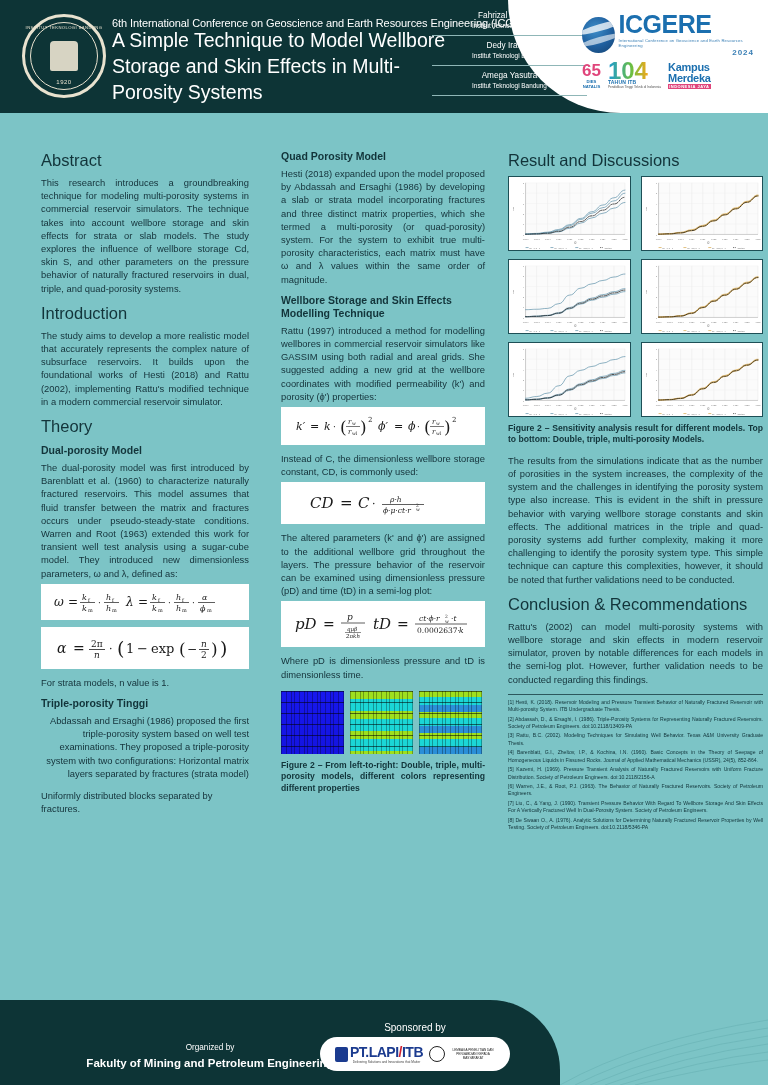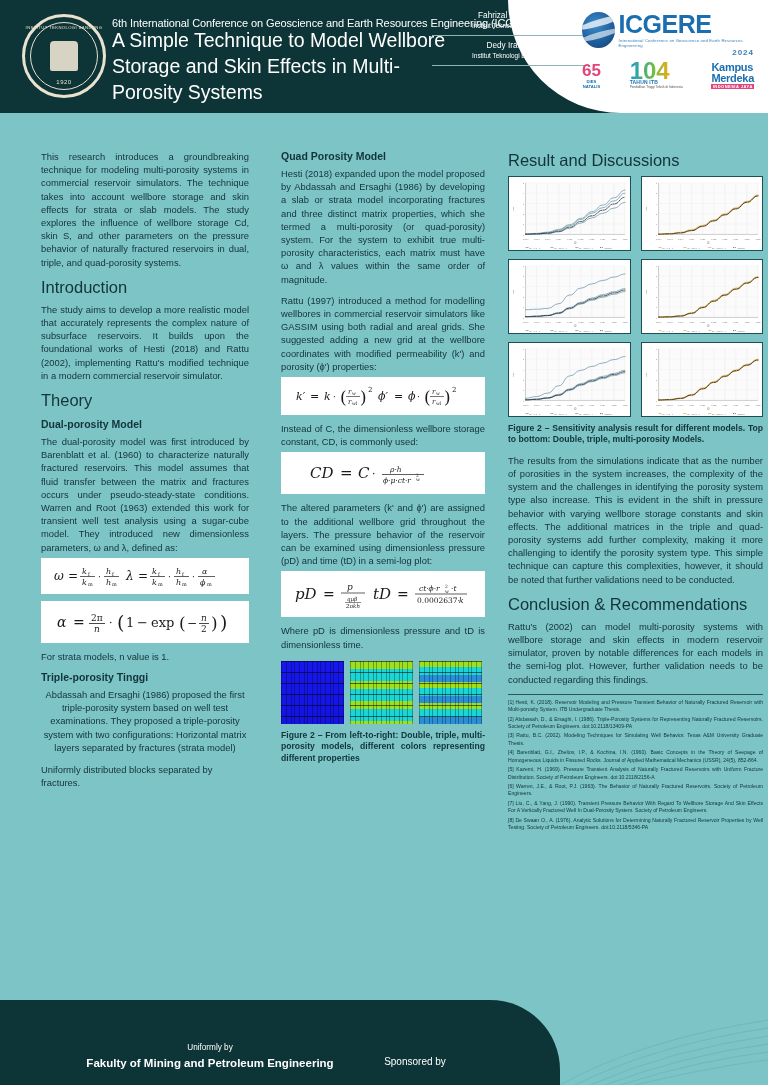--- a/index.html
+++ b/index.html
@@ -57,38 +57,38 @@
   .authors {
     position: absolute; left: 432px; top: 6px; width: 155px;
     text-align: center;
   }
   .author-block { padding: 4px 0 4px 0; border-bottom: 1px solid #8fb6b7; }
   .author-block:last-child { border-bottom: 1px solid #8fb6b7; }
   .author-name { font-size: 8.2px; color: #ffffff; line-height: 11px; }
   .author-aff { font-size: 6.4px; color: #ffffff; line-height: 10px; }
 
   .icgere-logo { position: absolute; right: 14px; top: 12px; width: 172px; }
-  .icgere-row { display: flex; gap: 4px; }
+  .icgere-row { display: flex; align-items: center; gap: 4px; }
   .icgere-globe {
     width: 36px; height: 36px; border-radius: 50%;
     background: radial-gradient(circle at 40% 35%, #3d8ec9 0%, #1f5f9e 55%, #15416e 100%);
     position: relative; overflow: hidden;
   }
   .icgere-globe::before {
     content: ""; position: absolute; left: -4px; top: 7px; width: 44px; height: 7px;
     background: rgba(255,255,255,.75); border-radius: 50%; transform: rotate(-16deg);
   }
   .icgere-globe::after {
     content: ""; position: absolute; left: -4px; top: 20px; width: 44px; height: 6px;
     background: rgba(255,255,255,.6); border-radius: 50%; transform: rotate(-16deg);
   }
   .icgere-word { font-size: 25px; font-weight: bold; color: #1b6faf; letter-spacing: -0.5px; line-height: 25px; }
   .icgere-sub { font-size: 4.2px; color: #3a7fb5; letter-spacing: .15px; margin-top: 1px; }
   .icgere-year { font-size: 8px; color: #3a7fb5; text-align: right; letter-spacing: 1px; font-weight: bold; }
-  .partner-row { display: flex; align-items: center; justify-content: space-between; gap: 7px; margin-top: 5px; }
+  .partner-row { display: flex; align-items: center; justify-content: flex-start; gap: 7px; margin-top: 5px; }
   .badge-dies { text-align: center; }
   .badge-dies .num { font-size: 17px; color: #e0457b; font-weight: bold; line-height: 16px; }
   .badge-dies .lbl { font-size: 4.2px; color: #1b6faf; font-weight: bold; line-height: 5px; }
   .badge-itb .num {
     font-size: 24px; font-weight: bold; line-height: 17px;
     background: linear-gradient(90deg,#1b9ad6 0%, #6dbf3f 45%, #f3a81c 75%, #e0457b 100%);
     -webkit-background-clip: text; background-clip: text; color: transparent;
   }
   .badge-itb .lbl { font-size: 5px; color: #1b6faf; font-weight: bold; letter-spacing: .2px; }
   .badge-itb .lbl2 { font-size: 3.2px; color: #555; }
@@ -201,20 +201,24 @@
 
     <div class="authors">
       <div class="author-block">
         <div class="author-name">Fahrizal Maulana</div>
         <div class="author-aff">Institut Teknologi Bandung</div>
       </div>
       <div class="author-block">
         <div class="author-name">Dedy Irawan</div>
         <div class="author-aff">Institut Teknologi Bandung</div>
       </div>
+      <div class="author-block">
+        <div class="author-name">Amega Yasutra</div>
+        <div class="author-aff">Institut Teknologi Bandung</div>
+      </div>
     </div>
 
     <div class="icgere-logo">
       <div class="icgere-row">
         <div class="icgere-globe"></div>
         <div>
           <div class="icgere-word">ICGERE</div>
           <div class="icgere-sub">International Conference on Geoscience and Earth Resources Engineering</div>
           <div class="icgere-year">2024</div>
         </div>
@@ -233,20 +237,21 @@
         <div class="badge-km">
           <div class="t1">Kampus</div>
           <div class="t2">Merdeka</div>
           <div class="t3">INDONESIA JAYA</div>
         </div>
       </div>
     </div>
   </div>
 
   <div class="col col-left">
+    <h2 class="sec">Abstract</h2>
     <p class="body">This research introduces a groundbreaking technique for modeling multi-porosity systems in commercial reservoir simulators. The technique takes into account wellbore storage and skin effects for strata or slab models. The study explores the influence of wellbore storage Cd, skin S, and other parameters on the pressure behavior of naturally fractured reservoirs in dual, triple, and quad-porosity systems.</p>
 
     <h2 class="sec">Introduction</h2>
     <p class="body">The study aims to develop a more realistic model that accurately represents the complex nature of subsurface reservoirs. It builds upon the foundational works of Hesti (2018) and Rattu (2002), implementing Rattu's modified technique in a modern commercial reservoir simulator.</p>
 
     <h2 class="sec">Theory</h2>
     <h3 class="sub">Dual-porosity  Model</h3>
     <p class="body tight">The dual-porosity model was first introduced by Barenblatt et al. (1960) to characterize naturally fractured reservoirs. This model assumes that fluid transfer between the matrix and fractures occurs under pseudo-steady-state conditions. Warren and Root (1963) extended this work for transient well test analysis using a sugar-cube model. They introduced new dimensionless parameters, ω and λ, defined as:</p>
 
     <div class="eq">
@@ -308,28 +313,29 @@
           <text x="146" y="25" font-size="9">2</text>
           <text x="156" y="22" font-size="17">)</text>
           <text x="165" y="22" font-size="19">)</text>
         </g>
       </svg>
     </div>
 
     <p class="body tight">For strata models, n value is 1.</p>
 
     <h3 class="sub">Triple-porosity  Tinggi</h3>
-    <p class="body tight" style="text-align:center">Abdassah and Ersaghi (1986) proposed the first triple-porosity system based on well test examinations. They proposed a triple-porosity system with two configurations: Horizontal matrix layers separated by fractures (strata model)</p>
+    <p class="body tight" style="text-align:right">Abdassah and Ersaghi (1986) proposed the first triple-porosity system based on well test examinations. They proposed a triple-porosity system with two configurations: Horizontal matrix layers separated by fractures (strata model)</p>
     <p class="body last" style="text-align:left">Uniformly distributed blocks separated by fractures.</p>
   </div>
 
   <div class="col col-mid">
     <h3 class="sub" style="margin-top:0">Quad Porosity Model</h3>
     <p class="body">Hesti (2018) expanded upon the model proposed by Abdassah and Ersaghi (1986) by developing a slab or strata model incorporating fractures and three distinct matrix properties, which she termed a multi-porosity (or quad-porosity) system. For the system to exhibit true multi-porosity characteristics, each matrix must have ω and λ values within the same order of magnitude.</p>
 
+    <h3 class="sub">Wellbore Storage and Skin Effects Modelling Technique</h3>
     <p class="body tight">Rattu (1997) introduced a method for modelling wellbores in commercial reservoir simulators like GASSIM using both radial and areal grids. She suggested adding a new grid at the wellbore coordinates with modified permeability (k') and porosity (ϕ') properties:</p>
 
     <div class="eq">
       <svg width="178" height="26" viewBox="0 0 178 26" aria-hidden="true">
         <g font-family="DejaVu Serif, serif" fill="#1a1a1a">
           <text x="2" y="17" font-size="11" font-style="italic">k′</text>
           <text x="16" y="17" font-size="11">=</text>
           <text x="30" y="17" font-size="11" font-style="italic">k</text>
           <text x="39" y="17" font-size="9">·</text>
           <text x="46" y="20" font-size="17">(</text>
@@ -771,22 +777,33 @@
         <path d="M560,85 Q640,40 768,20"></path>
         <path d="M575,85 Q655,45 768,28"></path>
         <path d="M590,85 Q670,50 768,36"></path>
         <path d="M605,85 Q685,55 768,44"></path>
         <path d="M620,85 Q700,60 768,52"></path>
         <path d="M635,85 Q715,66 768,60"></path>
       </g>
     </svg>
 
     <div class="org-block">
-      <div class="org-label">Uniformly by</div>
+      <div class="org-label">Organized by</div>
       <div class="org-name">Fakulty of Mining and Petroleum Engineering</div>
     </div>
 
     <div class="spon-block">
       <div class="spon-label">Sponsored by</div>
+      <div class="spon-card">
+        <div class="lapi-logo">
+          <div class="lapi-mark"></div>
+          <div>
+            <div class="lapi-text"><span>PT.LAPI</span><span class="red">/</span><span>ITB</span></div>
+            <div class="lapi-tag">Delivering Solutions and Innovations that Matter</div>
+          </div>
+        </div>
+        <div class="lp-seal"></div>
+        <div class="lp-text">LEMBAGA PENELITIAN DAN PENGABDIAN KEPADA MASYARAKAT</div>
+      </div>
     </div>
   </div>
 
 </div>
 
 </body></html>

